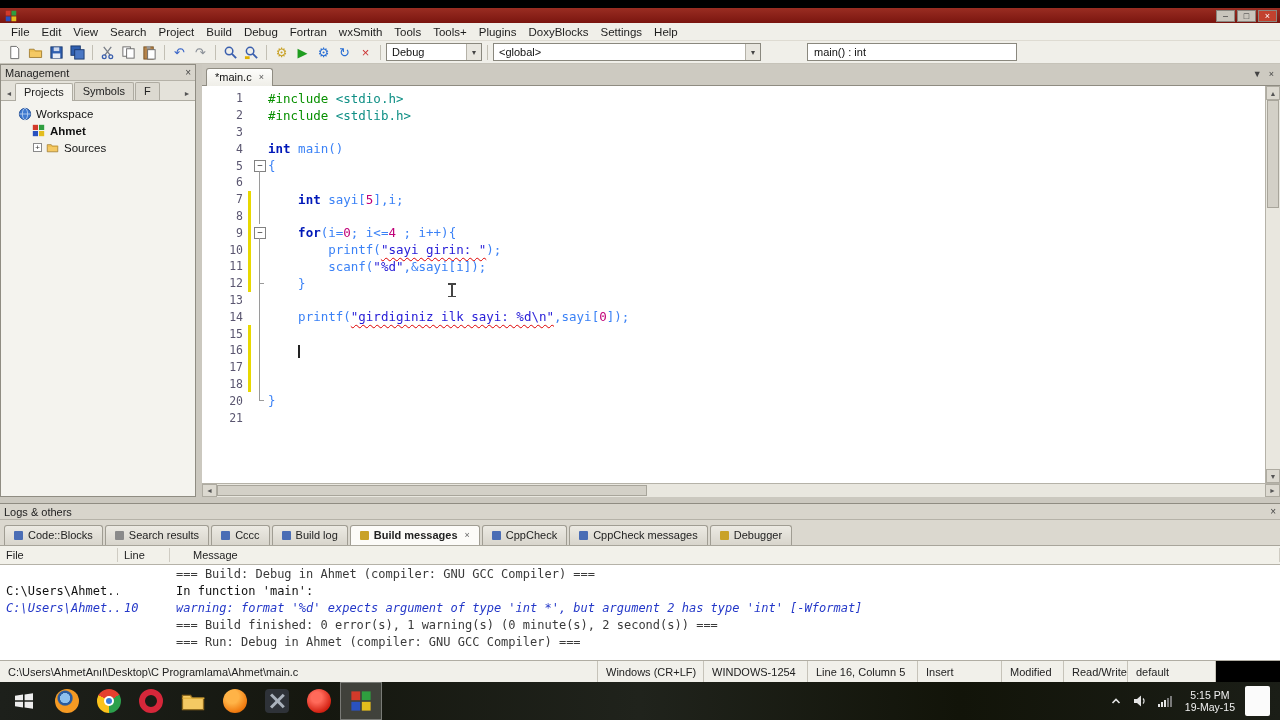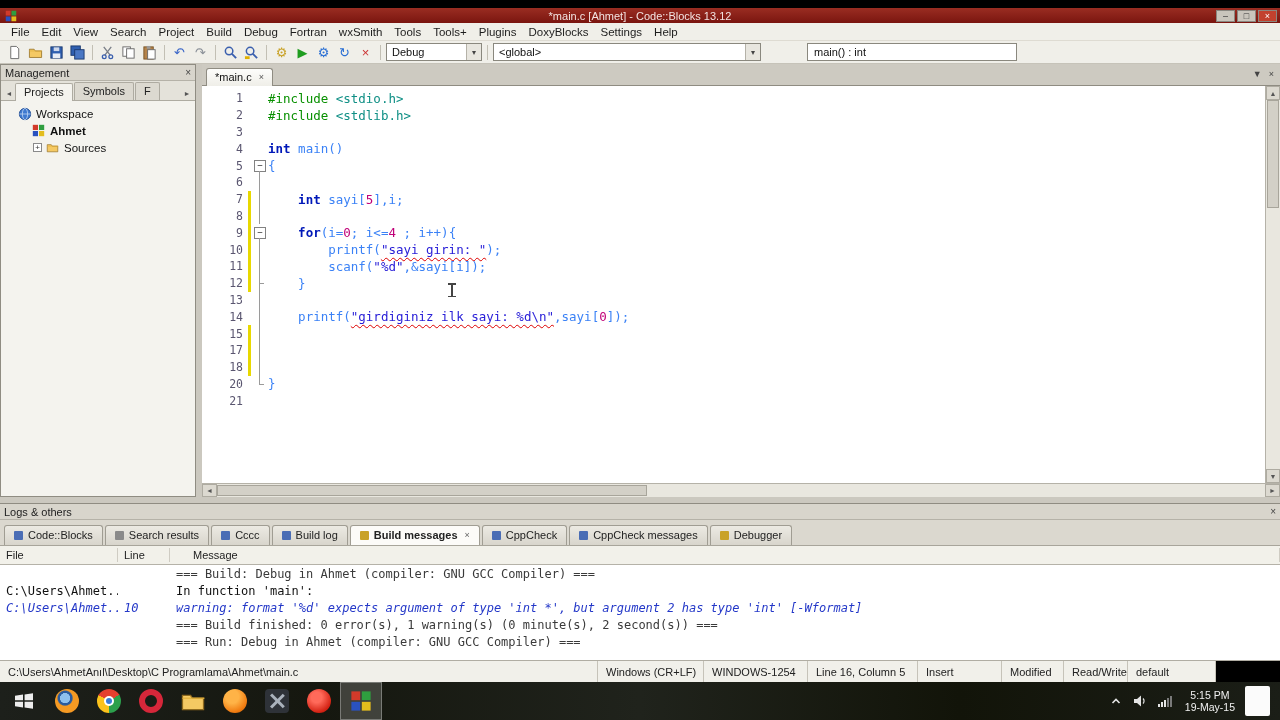--- a/index.html
+++ b/index.html
@@ -130,21 +130,20 @@
 
   <div class="titlebar">
     <span class="title-appicon">
         <svg width="12" height="12" viewBox="0 0 16 16">
           <rect x="1" y="1" width="6.4" height="6.4" fill="#d23a2a"></rect>
           <rect x="8.6" y="1" width="6.4" height="6.4" fill="#2f9e3f"></rect>
           <rect x="1" y="8.6" width="6.4" height="6.4" fill="#2a52c0"></rect>
           <rect x="8.6" y="8.6" width="6.4" height="6.4" fill="#e3bd1d"></rect>
         </svg>
       </span>
-    <span class="title-text">*main.c [Ahmet] - Code::Blocks 13.12</span>
     <span class="win-btns">
       <span class="wbtn">–</span>
       <span class="wbtn">□</span>
       <span class="wbtn close">×</span>
     </span>
   </div>
 
   <div class="menubar">
       <span class="menu-item">File</span>
       <span class="menu-item">Edit</span>
@@ -391,20 +390,26 @@
               <span class="fold f-line"></span>
               <span class="code"><span class="pl">    printf(</span><span class="strm">"girdiginiz ilk sayi: %d\n"</span><span class="pl">,sayi[</span><span class="num">0</span><span class="pl">]);</span></span>
             </div>
             <div class="eline">
               <span class="ln">15</span>
               <span class="chg on"></span>
               <span class="fold f-line"></span>
               <span class="code"></span>
             </div>
             <div class="eline">
+              <span class="ln">16</span>
+              <span class="chg on"></span>
+              <span class="fold f-line"></span>
+              <span class="code"><span class="pl">    </span><span class="caret"></span></span>
+            </div>
+            <div class="eline">
               <span class="ln">17</span>
               <span class="chg on"></span>
               <span class="fold f-line"></span>
               <span class="code"></span>
             </div>
             <div class="eline">
               <span class="ln">18</span>
               <span class="chg on"></span>
               <span class="fold f-line"></span>
               <span class="code"></span>

